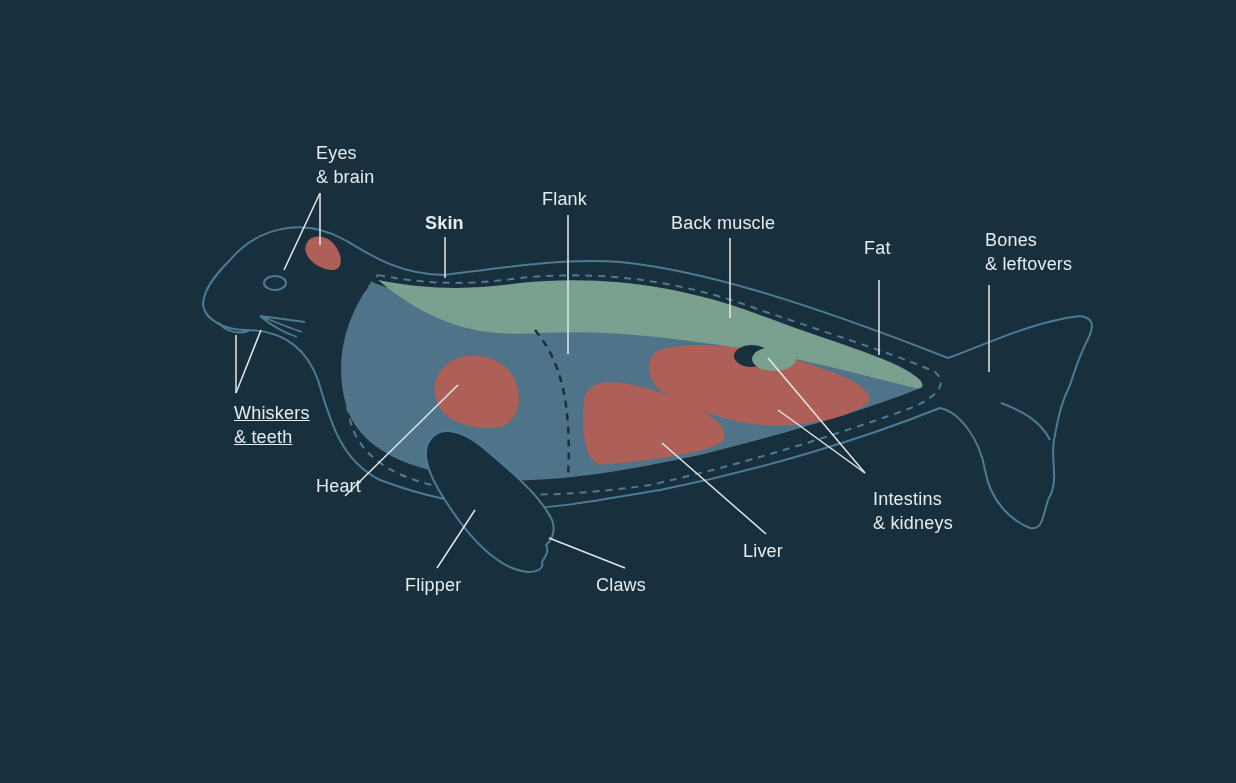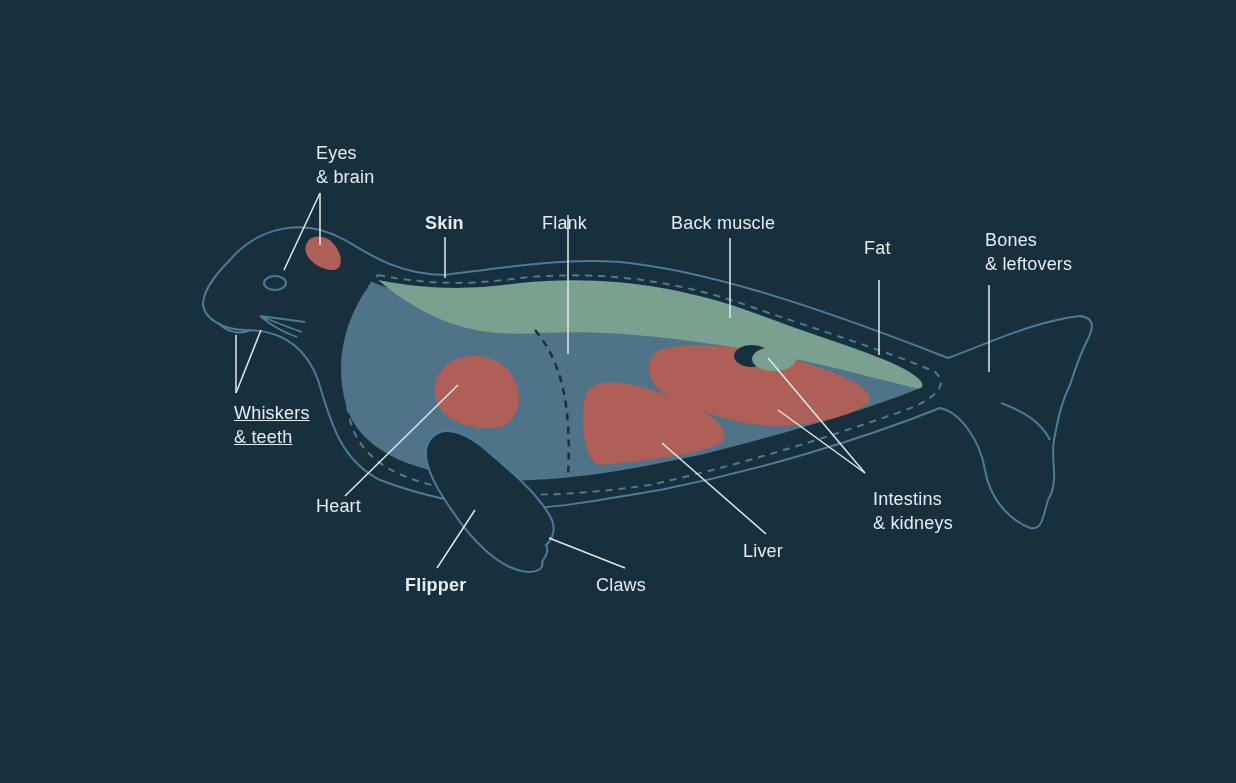--- a/index.html
+++ b/index.html
@@ -121,41 +121,41 @@
     </g>
   </svg>
 
   <div class="label" style="left:316px; top:141px;">
     <span>Eyes</span>
     <span>&amp; brain</span>
   </div>
   <div class="label" style="left:425px; top:211px;font-weight:bold;">
     <span>Skin</span>
   </div>
-  <div class="label" style="left:542px; top:187px;margin-top:24px;">
+  <div class="label" style="left:542px; top:187px;">
     <span>Flank</span>
   </div>
   <div class="label" style="left:671px; top:211px;">
     <span>Back muscle</span>
   </div>
   <div class="label" style="left:864px; top:236px;">
     <span>Fat</span>
   </div>
   <div class="label" style="left:985px; top:228px;">
     <span>Bones</span>
     <span>&amp; leftovers</span>
   </div>
   <div class="label" style="left:234px; top:401px;text-decoration:underline;">
     <span>Whiskers</span>
     <span>&amp; teeth</span>
   </div>
-  <div class="label" style="left:316px; top:494px;">
+  <div class="label" style="left:316px; top:474px;">
     <span>Heart</span>
   </div>
-  <div class="label" style="left:405px; top:573px;font-weight:bold;">
+  <div class="label" style="left:405px; top:573px;">
     <span>Flipper</span>
   </div>
   <div class="label" style="left:596px; top:573px;">
     <span>Claws</span>
   </div>
   <div class="label" style="left:743px; top:539px;">
     <span>Liver</span>
   </div>
   <div class="label" style="left:873px; top:487px;">
     <span>Intestins</span>

